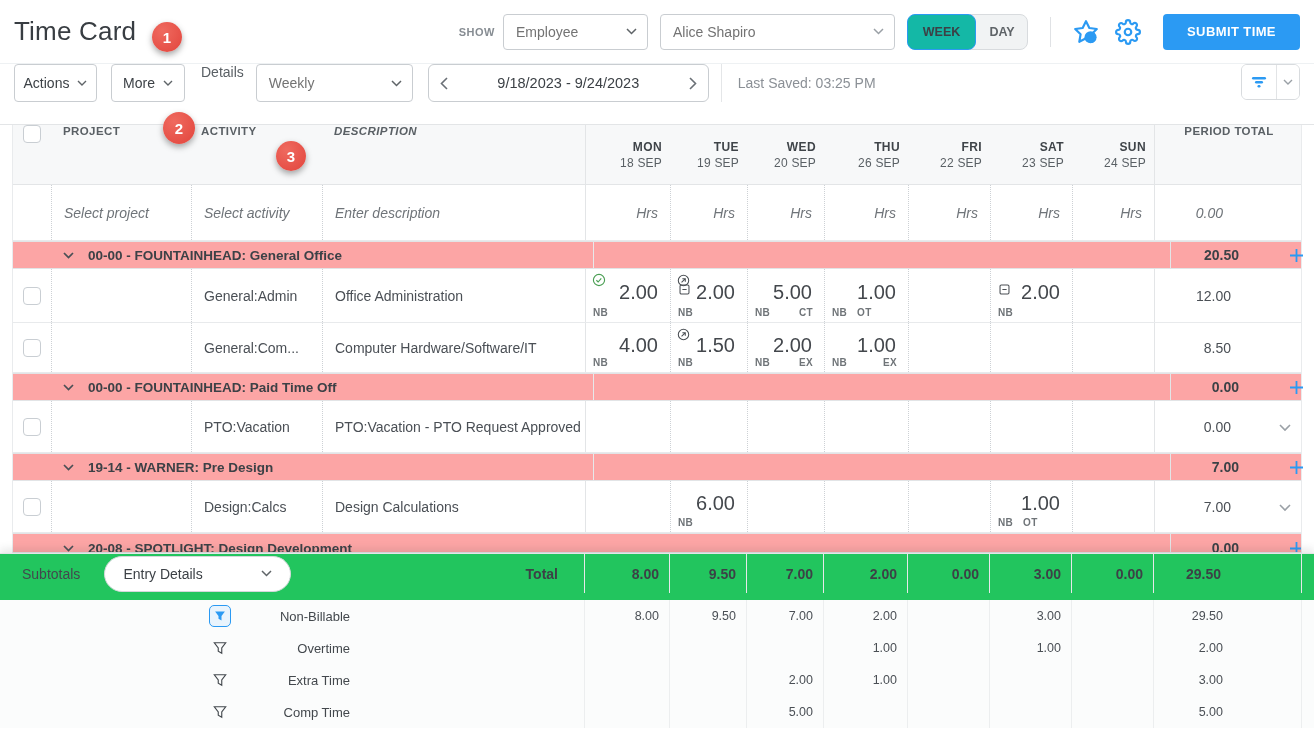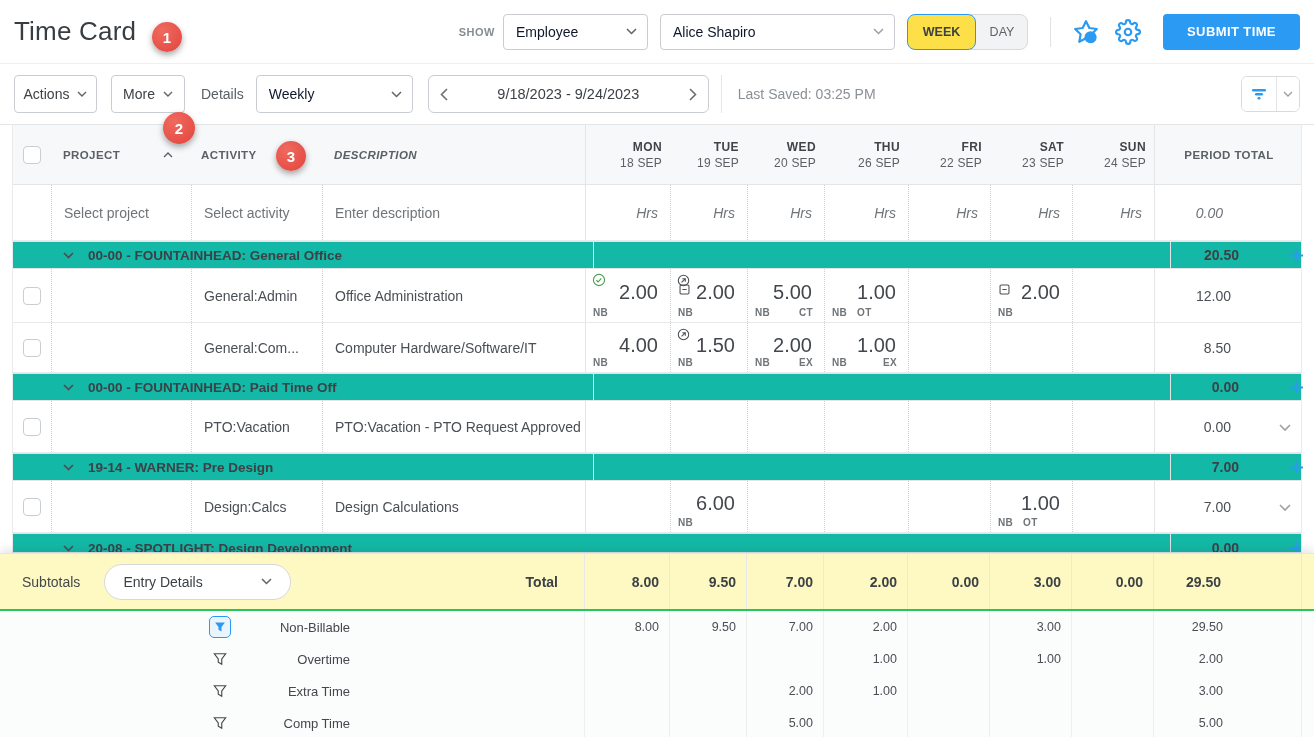--- a/index.html
+++ b/index.html
@@ -8,36 +8,36 @@
   .page { position:relative; width:1314px; height:737px; }
 
   
   .app-header { height:64px; display:flex; align-items:center; justify-content:space-between;
     padding:0 14px; border-bottom:1px solid #eef1f3; }
   .page-title { font-size:26px; font-weight:500; color:#383d42; letter-spacing:.2px; }
   .header-right { display:flex; align-items:center; }
   .show-label { font-size:11px; font-weight:bold; color:#868c92; letter-spacing:.5px; margin-right:8px; }
   .select { height:36px; border:1px solid #c9cdd1; border-radius:4px; background:#fff;
     display:flex; align-items:center; justify-content:space-between; padding:0 10px 0 12px;
-    font-size:14px; color:#0f172a; cursor:pointer; }
+    font-size:14px; color:#737373; cursor:pointer; }
   .show-select { width:145px; margin-right:12px; }
   .emp-select { width:235px; margin-right:12px; }
   .chev svg { display:block; }
   .seg { display:flex; margin-right:22px; }
-  .seg-week { height:36px; width:69px; background:#fde047; border:1.5px solid #2b9af3; border-radius:8px;
+  .seg-week { height:36px; width:69px; background:#14b8a6; border:1.5px solid #2b9af3; border-radius:8px;
     font-size:12.5px; font-weight:bold; color:#3c4146; z-index:2; cursor:pointer; font-family:inherit; }
   .seg-day { height:36px; width:58px; background:#f1f3f4; border:1px solid #d8dbde; border-radius:0 8px 8px 0;
-    margin-left:-6px; font-size:12.5px; font-weight:normal; color:#5f6468; cursor:pointer; font-family:inherit; padding-left:6px;}
+    margin-left:-6px; font-size:12.5px; font-weight:bold; color:#5f6468; cursor:pointer; font-family:inherit; padding-left:6px;}
   .vdiv { width:1px; height:30px; background:#e0e2e5; margin-right:22px; }
   .icon-btn { width:26px; height:26px; background:none; border:none; cursor:pointer; margin-right:16px; padding:0; }
   .submit-btn { height:36px; width:137px; background:#2b9af3; color:#fff; border:none; border-radius:4px;
     font-size:13px; font-weight:bold; letter-spacing:.4px; cursor:pointer; margin-left:6px; font-family:inherit; }
 
   
-  .toolbar { height:61px; display:flex; align-items:center; padding:0 14px; border-bottom:1px solid #e3e5e7; }
+  .toolbar { height:61px; display:flex; align-items:flex-start; padding:0 14px; border-bottom:1px solid #e3e5e7; }
   .tb-btn { height:38px; border:1px solid #c9cdd1; border-radius:4px; background:#fff; font-size:14px;
     color:#3c4146; display:flex; align-items:center; justify-content:center; gap:8px; cursor:pointer; font-family:inherit; }
   .actions-btn { width:83px; margin-right:14px; }
   .more-btn { width:74px; margin-right:16px; }
   .period-label { font-size:14px; color:#5a6065; margin-right:12px; }
   .period-select { width:157px; height:38px; margin-right:15px; }
   .date-nav { width:281px; height:38px; border:1px solid #c9cdd1; border-radius:6px; display:flex; align-items:center; }
   .date-nav .nav-chev { width:30px; height:100%; background:none; border:none; cursor:pointer;
     display:flex; align-items:center; justify-content:center; }
   .date-range { flex:1; text-align:center; font-size:14.5px; color:#3c4146; }
@@ -47,47 +47,47 @@
   .split-btn { display:flex; height:36px; border:1px solid #d8dbde; border-radius:6px; overflow:hidden; }
   .split-btn button { background:#fff; border:none; cursor:pointer; display:flex; align-items:center; justify-content:center; }
   .split-main { width:34px; }
   .split-caret { width:23px; border-left:1px solid #e2e4e6 !important; }
 
   
   .grid { width:1290px; margin:0 12px; border-left:1px solid #e9ebed; border-right:1px solid #e9ebed; }
   .grid-row { display:grid; grid-template-columns:38px 140px 131px 263px 85px 77px 77px 84px 82px 82px 82px 149px;
     border-bottom:1px solid #e8eaec; }
   .thead { height:60px; background:#f7f8f9; border-bottom:1px solid #e3e5e7; }
-  .th { display:flex; align-items:center; font-size:11.5px; font-weight:bold; color:#5a6065; letter-spacing:.4px; }
+  .th { display:flex; font-size:11.5px; font-weight:bold; color:#5a6065; letter-spacing:.4px; }
   .th-check { justify-content:center; }
   .th-project { padding:0 18px 0 12px; justify-content:space-between; cursor:pointer; }
   .th-activity { position:relative; padding-left:10px; }
   .th-desc { padding-left:12px;font-style:italic; }
   .th-day { flex-direction:column; align-items:flex-end; justify-content:center; padding-right:8px; gap:2px; }
   .th-day .dow { font-size:12px; font-weight:bold; color:#3f4449; }
   .th-day .dt { font-size:12px; font-weight:normal; color:#5a6065; letter-spacing:.2px;margin-left:20px; }
   .th-period { justify-content:center; border-left:1px solid #e3e5e7; }
 
   .checkbox { width:18px; height:18px; border:1.5px solid #c9ced3; border-radius:4px; background:#fff; cursor:pointer; }
   .cell-check { display:flex; align-items:center; justify-content:center; }
   .cell { position:relative; }
   .b-dot { border-left:1px dotted #cdd1d5; }
   .b-solid { border-left:1px solid #e3e5e7; }
   .cell-text { display:flex; align-items:center; padding-left:12px; font-size:14px; color:#4a4f55;
     white-space:nowrap; overflow:hidden; }
-  .ph { color:#6f7479; }
+  .ph { font-style:italic; color:#6f7479; }
 
   .input-row { height:56px; }
   .hrs { position:absolute; right:12px; top:50%; transform:translateY(-50%);
     font-size:14px; font-style:italic; color:#6f7479; }
   .p-ph { position:absolute; right:80px; top:50%; transform:translateY(-50%);
     font-size:14px; font-style:italic; color:#6f7479; }
 
   .group-row { display:grid; grid-template-columns:572px 569px 149px; height:28px;
-    background:#14b8a6; border-top:1px solid #e2e4e6; border-bottom:1px solid #e2e4e6;gap:8px; }
+    background:#fca5a5; border-top:1px solid #e2e4e6; border-bottom:1px solid #e2e4e6;gap:8px; }
   .g-left { display:flex; align-items:center; padding-left:50px; gap:14px; cursor:pointer; }
   .g-label { font-size:13.5px; font-weight:bold; color:#3c4146; white-space:nowrap; }
   .g-days { border-left:1px solid #e7e9eb; }
   .g-total { border-left:1px solid #e3e5e7; position:relative; }
   .g-total .pval { position:absolute; right:80px; top:50%; transform:translateY(-50%);
     font-size:14px; font-weight:bold; color:#3c4146; }
   .plus-btn { position:absolute; right:12px; top:50%; transform:translateY(-50%); background:none; border:none;
     cursor:pointer; width:22px; height:22px; display:flex; align-items:center; justify-content:center; }
   .group-clipped { height:20px; overflow:hidden; align-items:start; }
   .group-clipped .g-left, .group-clipped .g-total { height:28px; }
@@ -98,21 +98,21 @@
   .icon-top { position:absolute; top:4px; left:6px; }
   .icon-mid { position:absolute; top:42%; left:7px; transform:translateY(-50%); }
   .p-cell { position:relative; }
   .p-cell .pval { position:absolute; right:72px; top:50%; transform:translateY(-50%); font-size:14px; color:#4a4f55; }
   .row-chev { position:absolute; right:12px; top:50%; transform:translateY(-50%); background:none; border:none; cursor:pointer; }
 
   
   .sub-panel { position:relative; z-index:3; background:#fff; border-top:1px solid #e4e6e8;
     box-shadow:0 -4px 8px rgba(60,64,67,.12); height:184px; }
   .sub-grid { display:grid; grid-template-columns:584px 85px 77px 77px 84px 82px 82px 82px 149px; }
-  .totals-row { height:57px; background:#fef9c3; border-bottom:2px solid #22c55e; }
+  .totals-row { height:46px; background:#22c55e; border-bottom:7px solid #22c55e; }
   .t-left { display:flex; align-items:center; padding-left:22px; }
   .sub-label { font-size:14px; color:#43484d; }
   .pill { height:36px; width:187px; margin-left:24px; border:1px solid #d5d8db; border-radius:18px; background:#fff;
     display:flex; align-items:center; justify-content:space-between; padding:0 18px; font-size:14px; color:#3c4146; cursor:pointer; }
   .t-total-label { flex:1; text-align:right; padding-right:26px; font-size:14px; font-weight:bold; color:#3c4146; }
   .t-day { position:relative; border-left:1px solid #e6e8ea; }
   .t-day span { position:absolute; right:10px; top:50%; transform:translateY(-50%);
     font-size:14px; font-weight:bold; color:#3c4146; }
   .t-period { position:relative; border-left:1px solid #e6e8ea; border-right:1px solid #e6e8ea; }
   .t-period span { position:absolute; right:80px; top:50%; transform:translateY(-50%);

